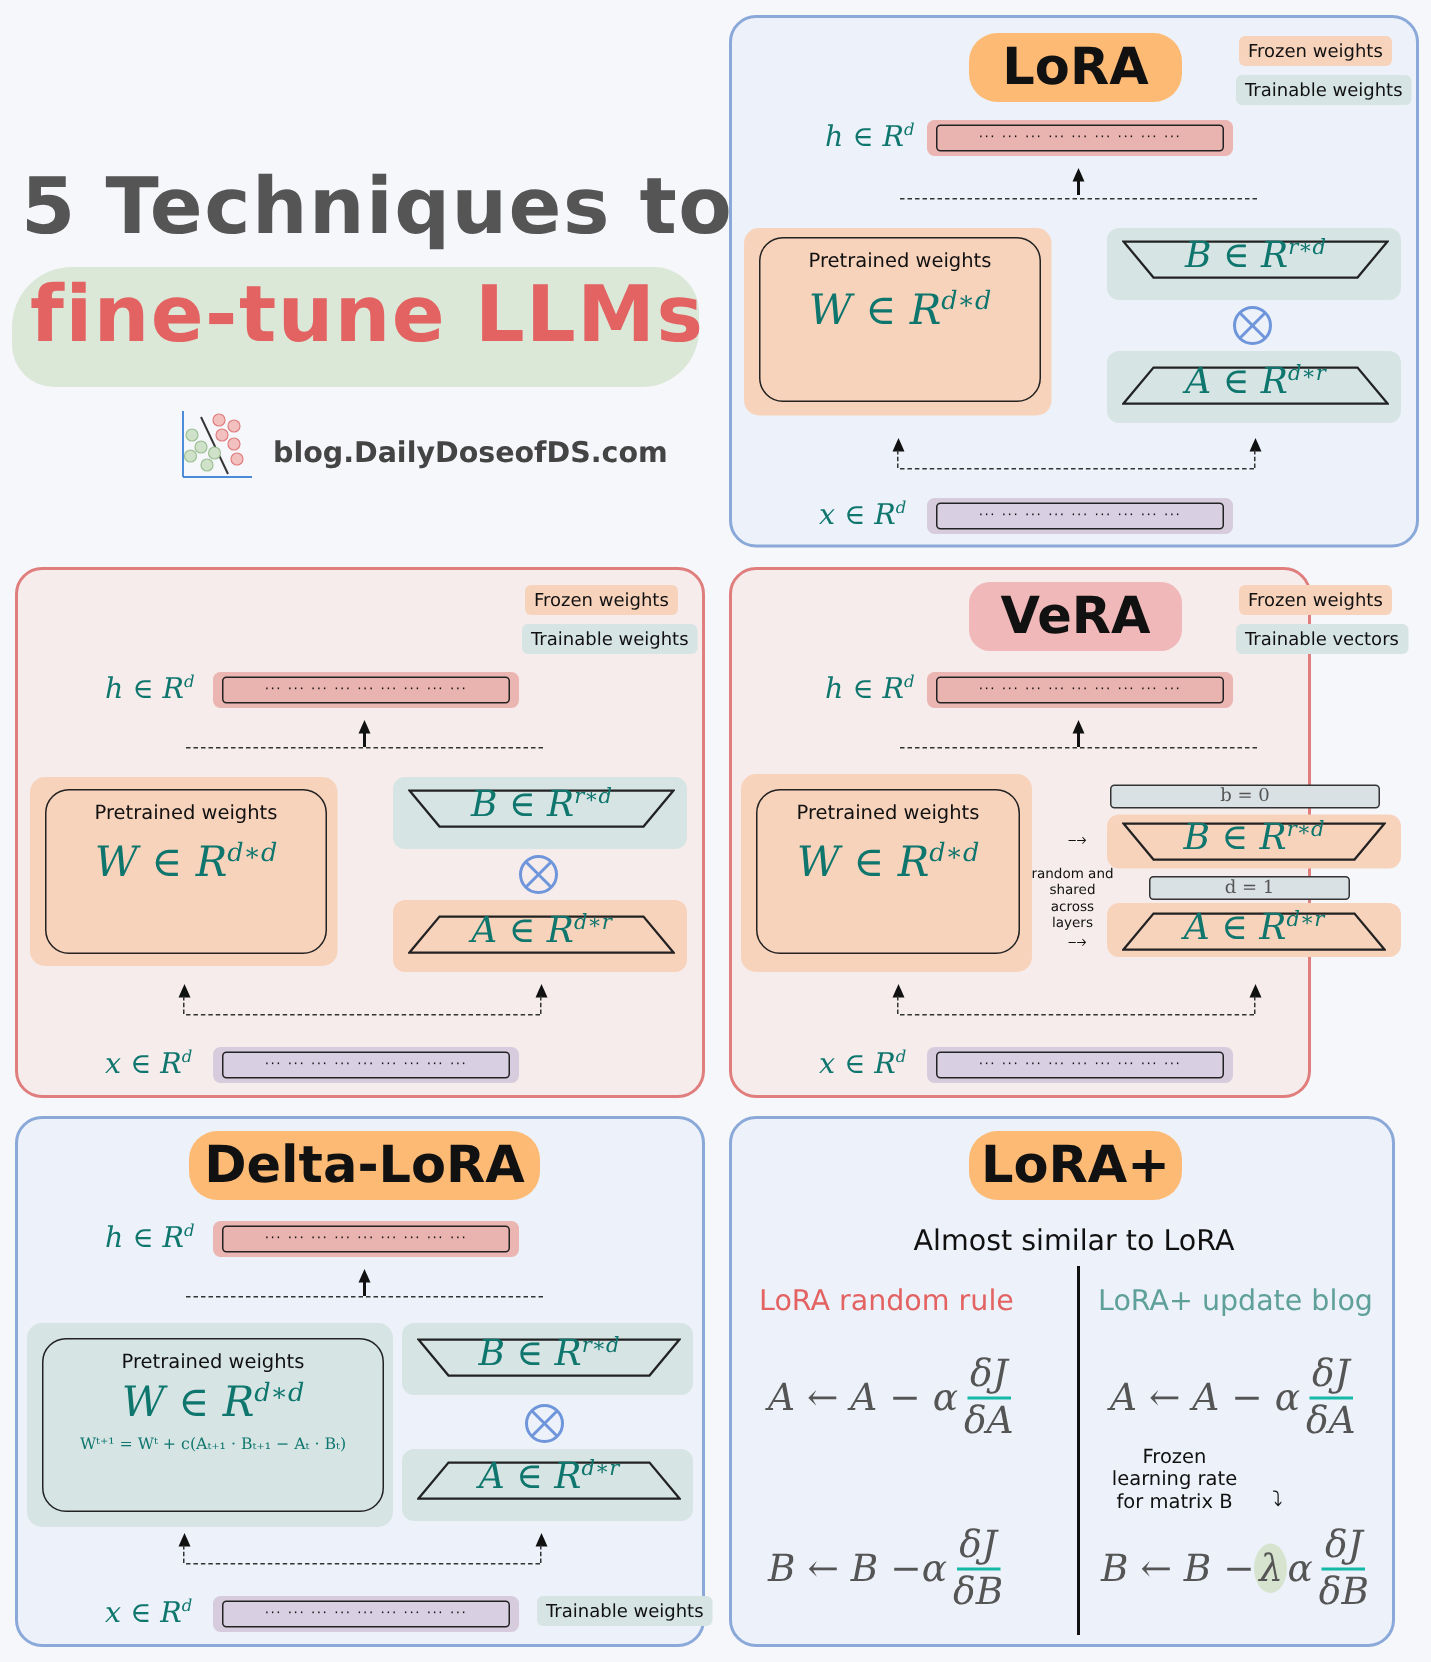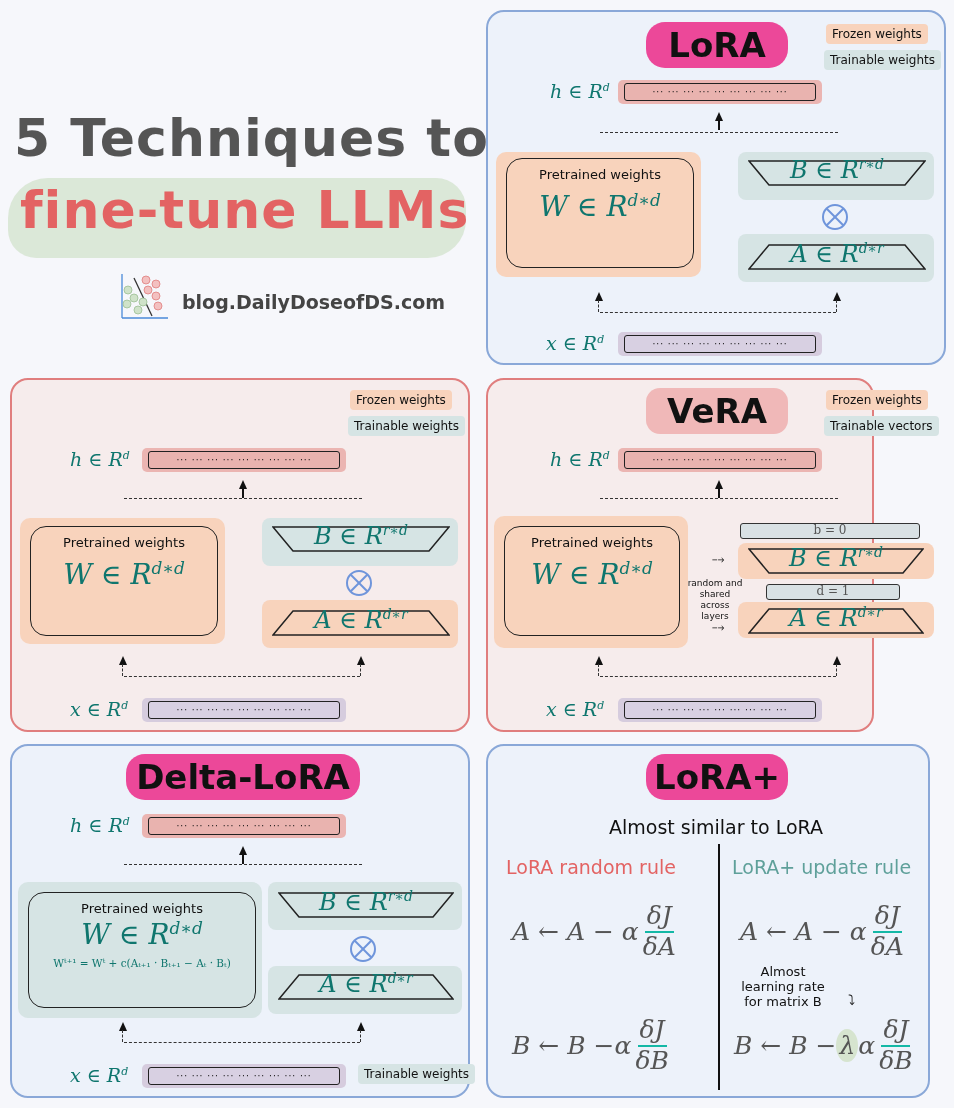--- a/index.html
+++ b/index.html
@@ -17,21 +17,21 @@
   .logo { left: 118px; top: 272px; width: 52px; height: 50px; }
   .blog { left: 182px; top: 291px; font-size: 19px; font-weight: bold; color: #444; white-space: nowrap; }
 
   
   .panel { border: 2px solid; border-radius: 18px; }
   .panel.blue { border-color: #8aa8d8; background: #edf2fa; }
   .panel.red { border-color: #e07e7e; background: #f6ecec; }
 
   .ptitle { height: 46px; padding: 0 16px; border-radius: 14px; font-size: 34px; font-weight: bold;
     display: flex; align-items: center; justify-content: center; color: #111; white-space: nowrap; }
-  .ptitle.blue { background: #ec4899; border-radius: 19px; }
+  .ptitle.blue { background: #fdba74; border-radius: 19px; }
   .ptitle.red { background: #f0b8b8; }
 
   .legend { font-size: 12px; padding: 3px 6px; border-radius: 4px; white-space: nowrap; }
   .legend.frozen { background: #f8d3bc; }
   .legend.train { background: #d6e4e4; }
 
   .vec-label { font-size: 19px; white-space: nowrap; }
   .vec-label sup { font-size: 11px; }
   .vec-wrap { height: 24px; border-radius: 5px; padding: 3px 6px; }
   .vec-wrap.h { background: #ebb5b2; }
@@ -289,21 +289,21 @@
   <div class="abs legend train" style="left:346px;top:318px;">Trainable weights</div>
 </div>
 
 <div class="abs panel blue" style="left:486px;top:744px;width:444px;height:354px;">
   <div class="abs ptitle blue" style="left:158px;top:8px;width:142px;">LoRA+</div>
   <div class="abs" style="left:0;top:70px;width:456px;text-align:center;font-size:19px;">Almost similar to LoRA</div>
 
   <div class="abs" style="left:230px;top:98px;width:1.5px;height:246px;background:#111;"></div>
 
   <div class="abs" style="left:18px;top:110px;font-size:19px;color:#e36363;white-space:nowrap;">LoRA random rule</div>
-  <div class="abs" style="left:244px;top:110px;font-size:19px;color:#5fa09a;white-space:nowrap;">LoRA+ update rule</div>
+  <div class="abs" style="left:244px;top:110px;font-size:19px;color:#5fa09a;white-space:nowrap;">LoRA+ update blog</div>
 
   <div class="abs formula" style="left:24px;top:156px;">
     <span>A ← A − α</span>
     <span class="frac">
         <span class="num">δJ</span>
         <span class="den">δA</span>
       </span>
   </div>
 
   <div class="abs formula" style="left:24px;top:270px;">
@@ -317,21 +317,21 @@
 
   <div class="abs formula" style="left:252px;top:156px;">
     <span>A ← A − α</span>
     <span class="frac">
         <span class="num">δJ</span>
         <span class="den">δA</span>
       </span>
   </div>
 
   <div class="abs" style="left:240px;top:218px;width:110px;text-align:center;font-size:13px;line-height:15px;">
-    <div>Almost</div>
+    <div>Frozen</div>
     <div>learning rate</div>
     <div>for matrix B</div>
   </div>
   <div class="abs" style="left:360px;top:246px;font-size:14px;">⤵</div>
 
   <div class="abs formula" style="left:246px;top:270px;">
     <span>B ← B − </span>
       <span class="lam">λ</span>
       <span>α</span>
     <span class="frac">

